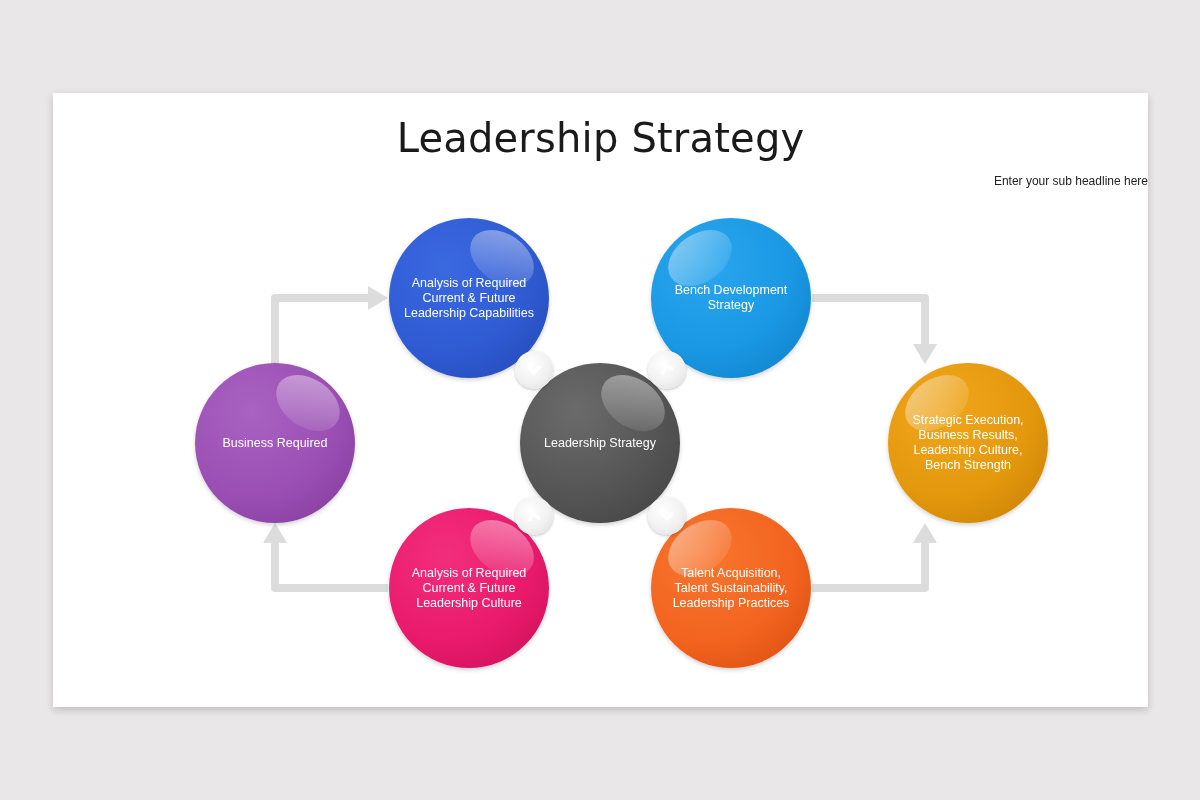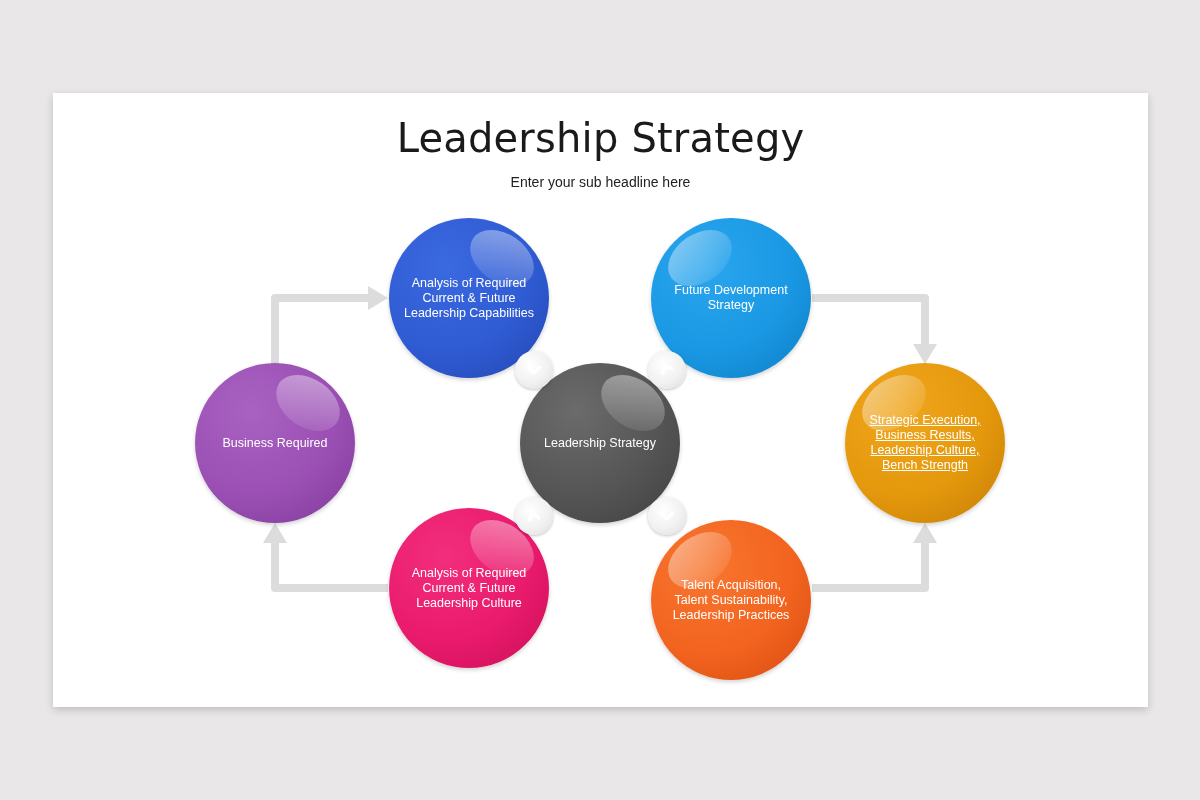--- a/index.html
+++ b/index.html
@@ -30,22 +30,22 @@
       color: #1a1a1a;
       font-family: "DejaVu Sans", sans-serif;
       font-weight: normal;
       letter-spacing: 0.2px;
     }
     .subtitle {
       position: absolute;
       left: 0;
       top: 81px;
       width: 100%;
-      text-align: center;
-      font-size: 14px;
+      text-align: right;
+      font-size: 12px;
       color: #222;
     }
     svg.connectors {
       position: absolute;
       left: 0;
       top: 0;
       width: 1200px;
       height: 800px;
     }
     .node {
@@ -132,33 +132,33 @@
 
 <div class="node" style="left:389px; top:218px; background: radial-gradient(circle at 35% 30%, #3b69e0 0%, #2f5bd3 55%, #2447b2 100%);">
   <div class="gloss"></div>
   <span class="label">Analysis of Required
 Current &amp; Future
 Leadership Capabilities</span>
 </div>
 
 <div class="node" style="left:651px; top:218px; background: radial-gradient(circle at 35% 30%, #2aa6ee 0%, #1a98e3 55%, #0d7dc4 100%);">
   <div class="gloss" style="left:14px; right:auto; transform: rotate(-35deg);"></div>
-  <span class="label">Future Development
+  <span class="label">Bench Development
 Strategy</span>
 </div>
 
-<div class="node" style="left:845px; top:363px; background: radial-gradient(circle at 35% 30%, #f0a61d 0%, #e4980c 55%, #c47d06 100%); text-decoration: underline;">
+<div class="node" style="left:888px; top:363px; background: radial-gradient(circle at 35% 30%, #f0a61d 0%, #e4980c 55%, #c47d06 100%);">
   <div class="gloss" style="left:14px; right:auto; transform: rotate(-35deg);"></div>
   <span class="label">Strategic Execution,
 Business Results,
 Leadership Culture,
 Bench Strength</span>
 </div>
 
-<div class="node" style="left:651px; top:520px; background: radial-gradient(circle at 35% 30%, #f8762f 0%, #f2641f 55%, #d84a0e 100%);">
+<div class="node" style="left:651px; top:508px; background: radial-gradient(circle at 35% 30%, #f8762f 0%, #f2641f 55%, #d84a0e 100%);">
   <div class="gloss" style="left:14px; right:auto; transform: rotate(-35deg);"></div>
   <span class="label">Talent Acquisition,
 Talent Sustainability,
 Leadership Practices</span>
 </div>
 
 <div class="node" style="left:389px; top:508px; background: radial-gradient(circle at 35% 30%, #f22e7c 0%, #ea1a6c 55%, #c80f57 100%);">
   <div class="gloss"></div>
   <span class="label">Analysis of Required
 Current &amp; Future

